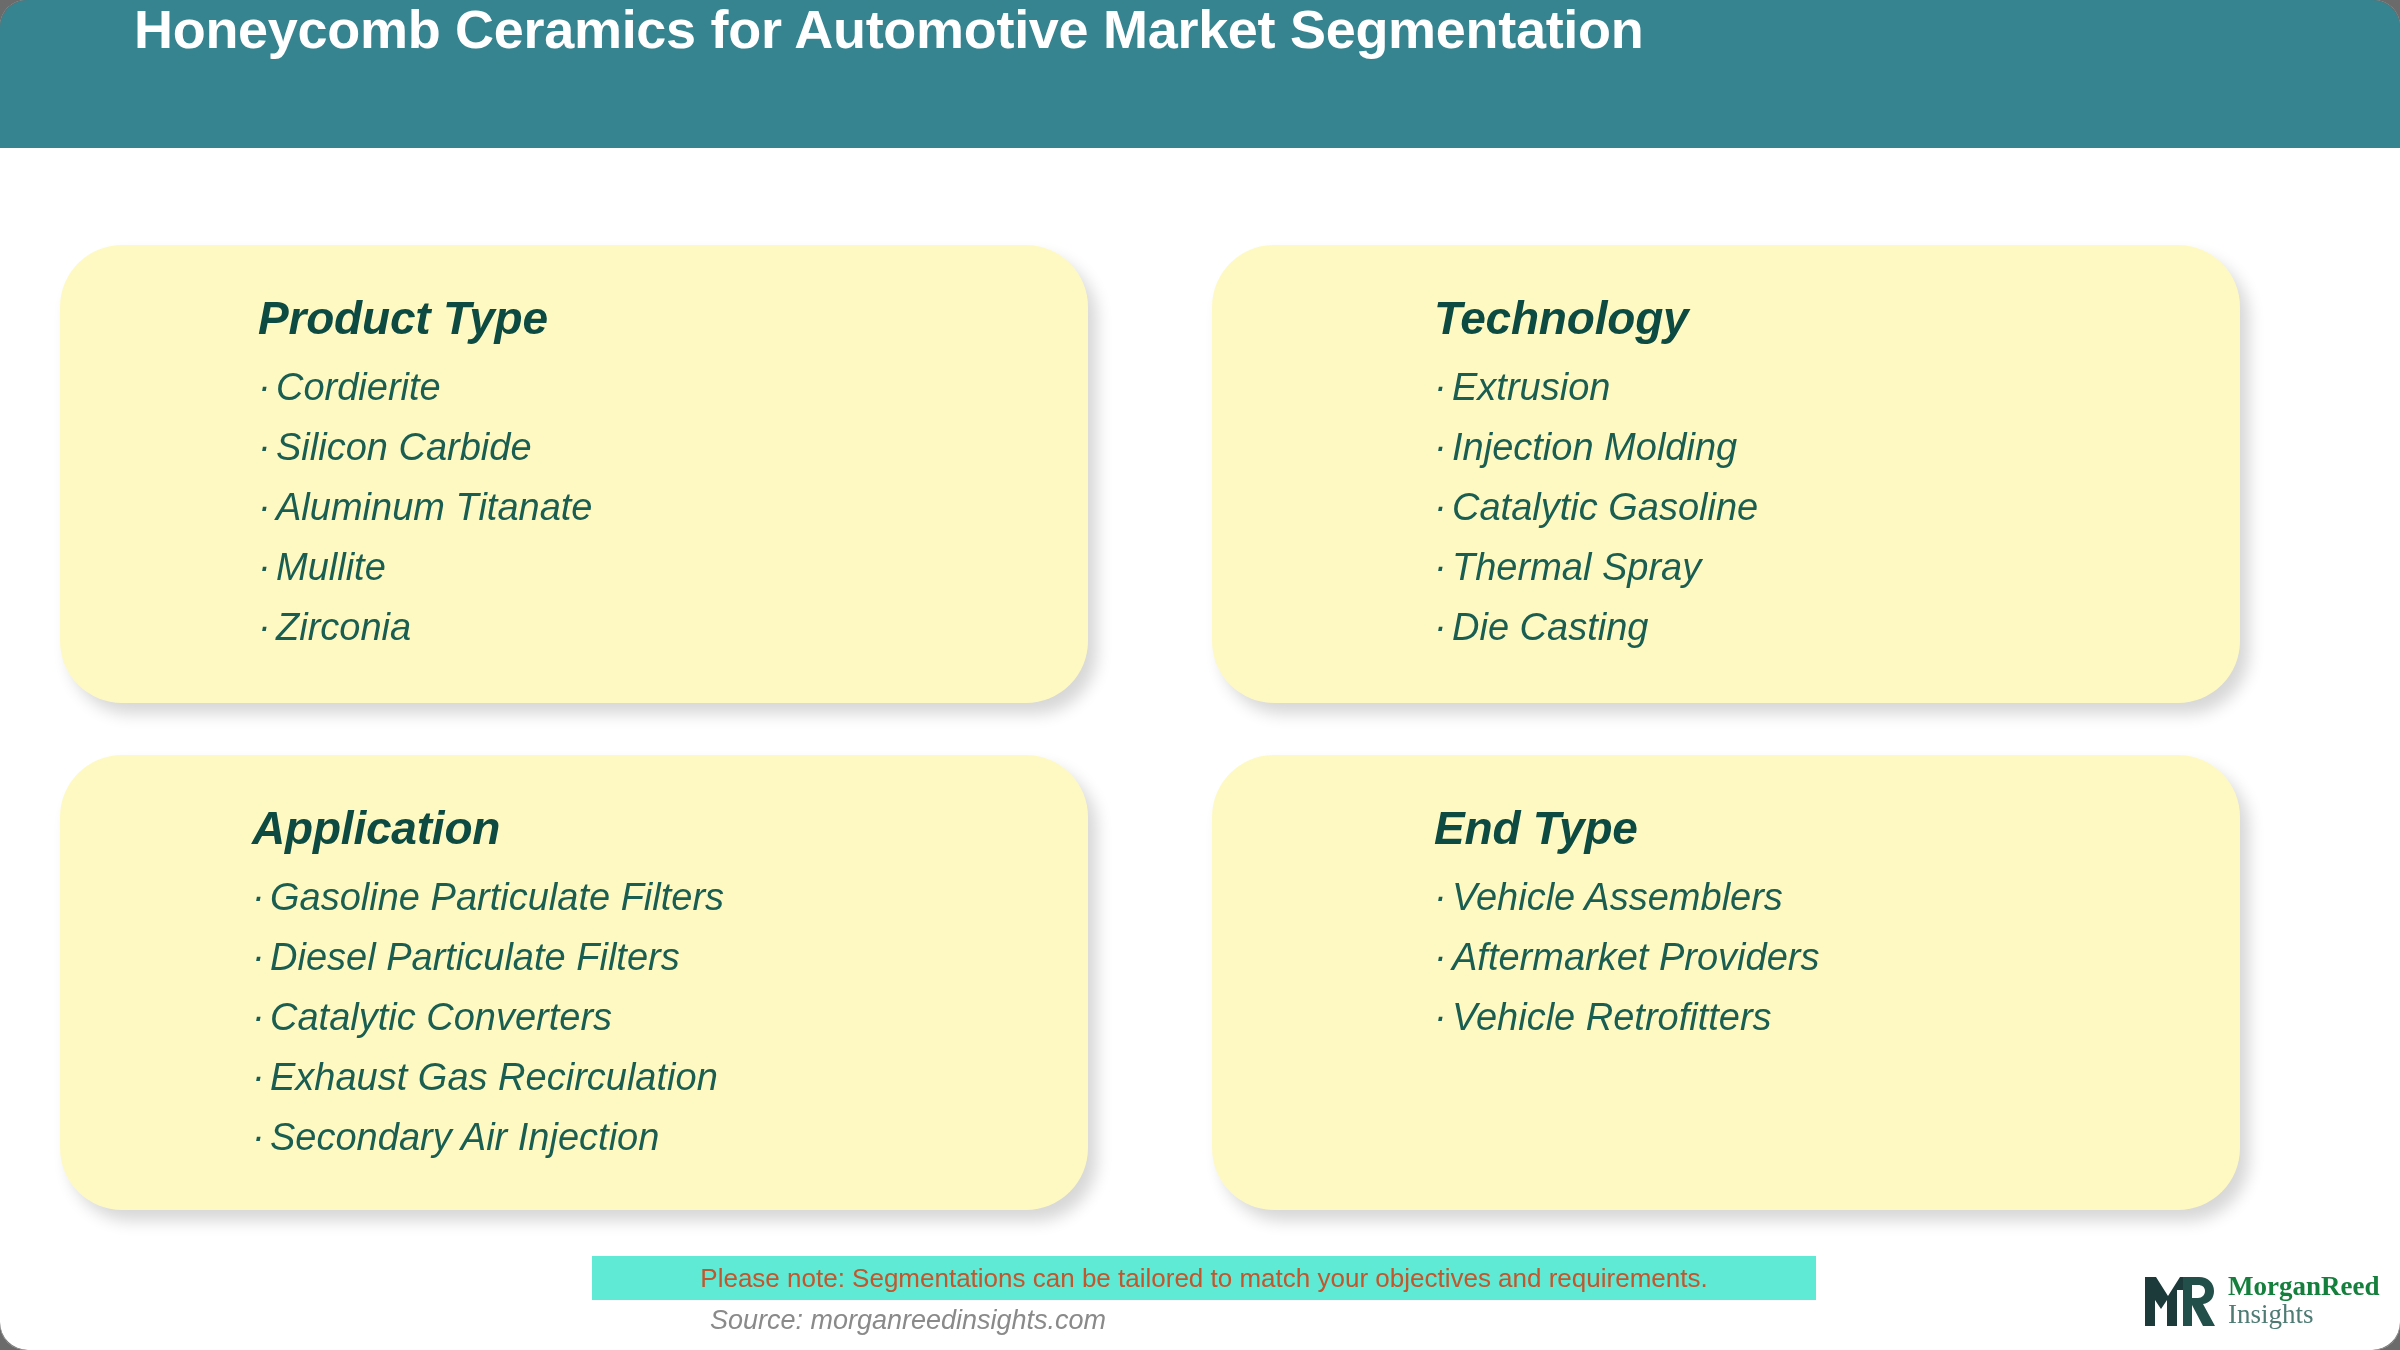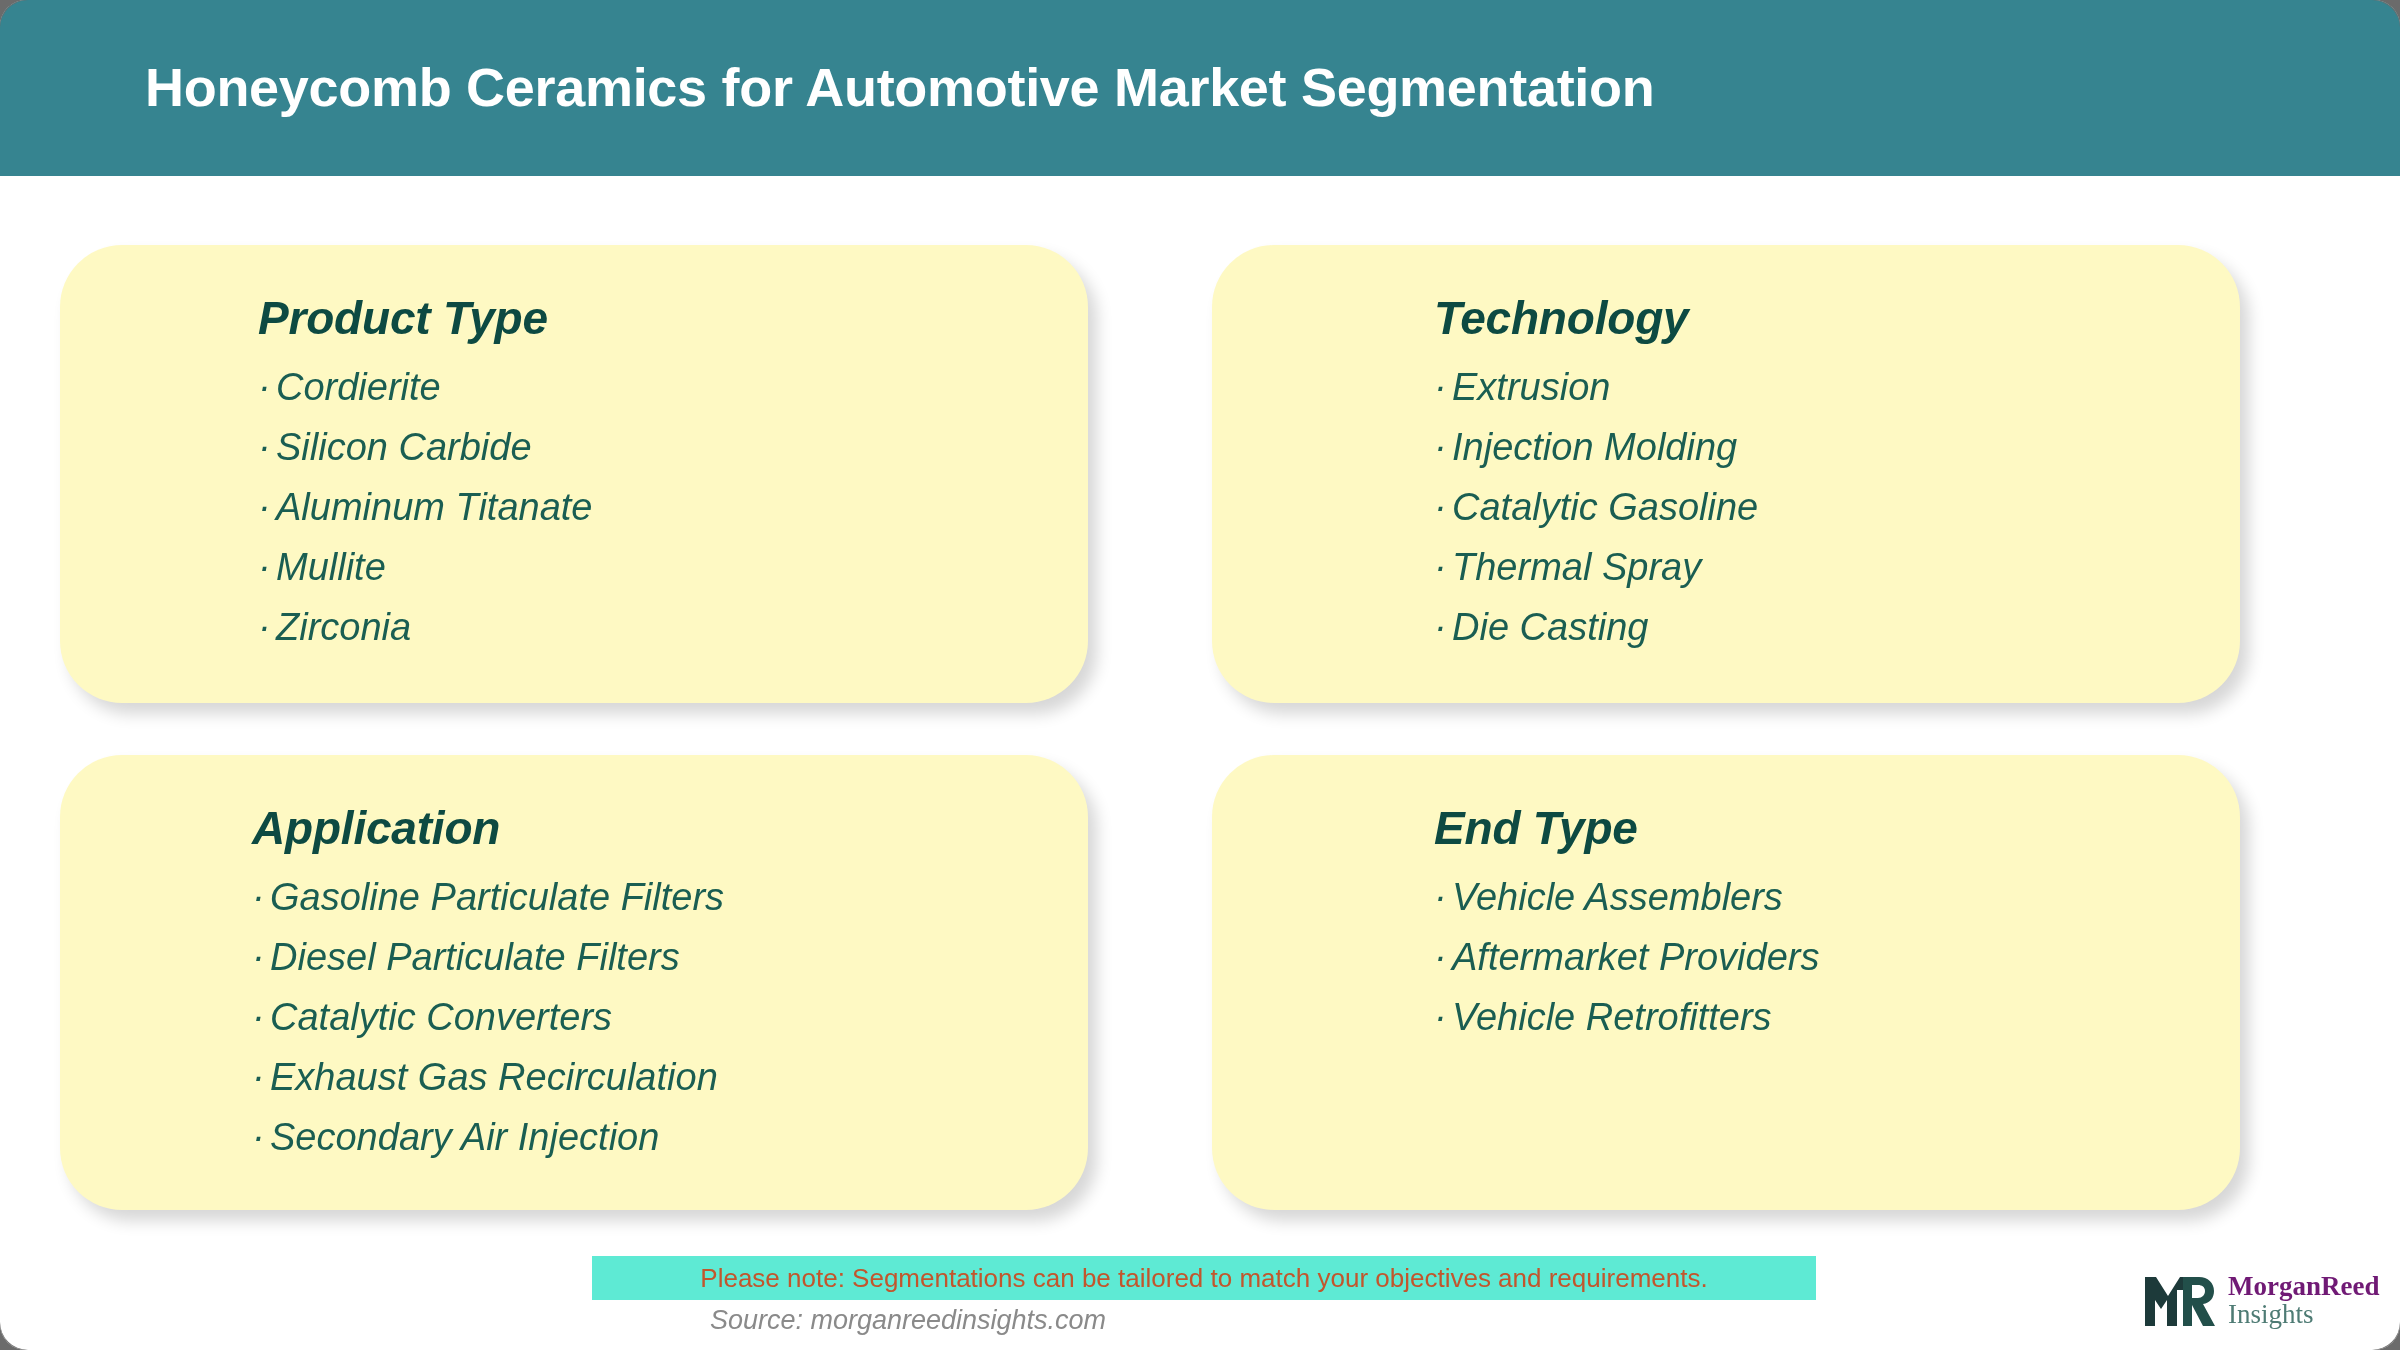--- a/index.html
+++ b/index.html
@@ -21,25 +21,23 @@
     border-radius: 26px;
     overflow: hidden;
   }
 
   
   #header {
     position: absolute;
     left: 0;
     top: 0;
     width: 2400px;
-    height: 176px;
+    height: 148px;
     background: #368490;
     display: flex;
-    align-items: center;
-    padding-left: 11px;
   }
 
   #header-title {
     margin-left: 134px;
     color: #ffffff;
     font-size: 54px;
     font-weight: bold;
     letter-spacing: -0.3px;
     line-height: 1.1;
     white-space: nowrap;
@@ -153,21 +151,21 @@
     display: flex;
     flex-direction: column;
     justify-content: center;
     line-height: 1.02;
   }
 
   #logo-morganreed {
     font-family: "Liberation Serif", serif;
     font-weight: bold;
     font-size: 27px;
-    color: #701a75;
+    color: #15803d;
     white-space: nowrap;
   }
 
   #logo-insights {
     font-family: "Liberation Serif", serif;
     font-size: 27px;
     color: #4e7b74;
     white-space: nowrap;
   }
 

